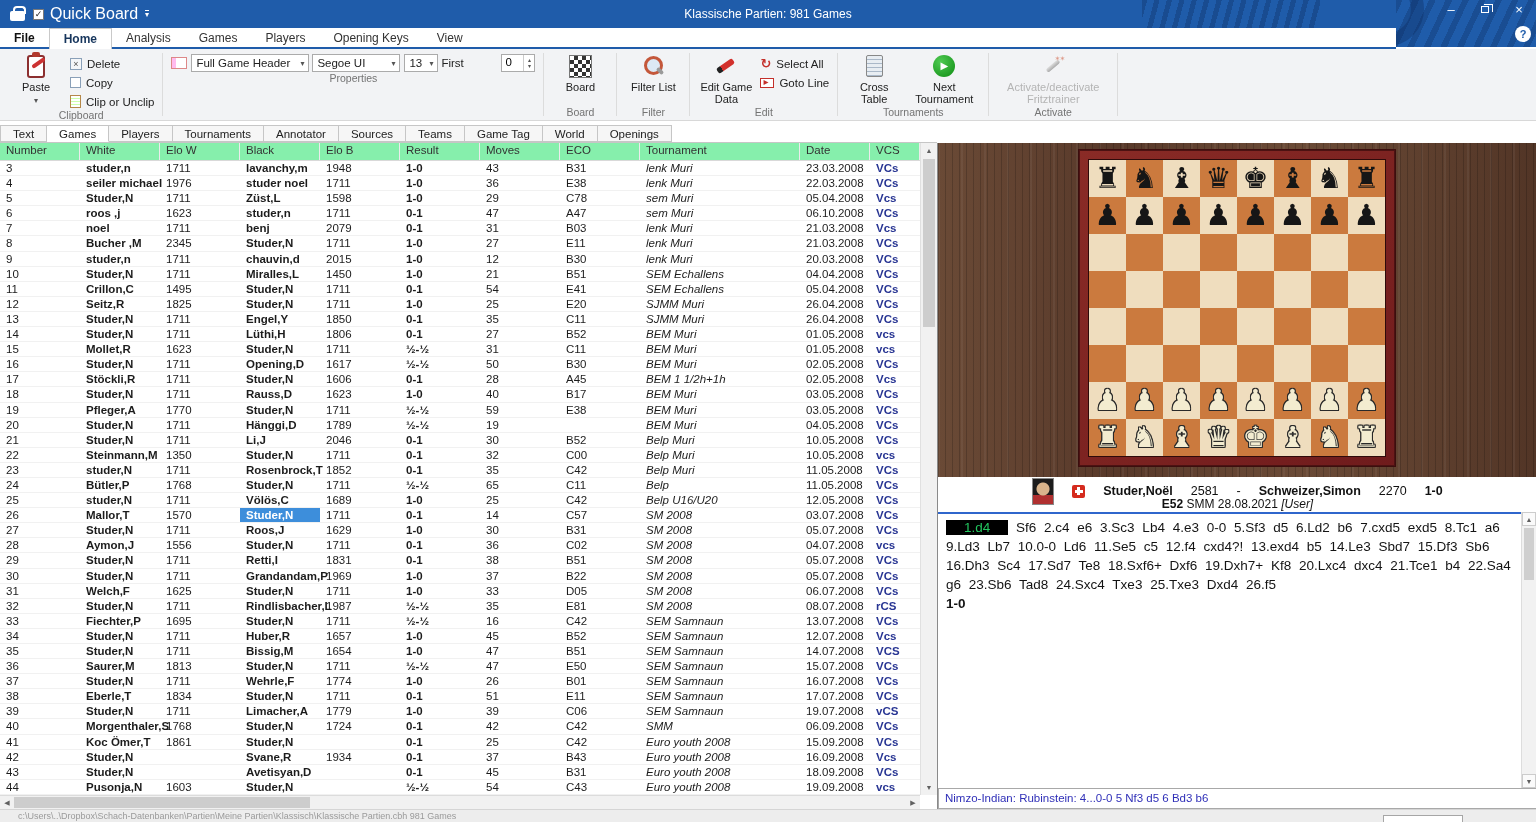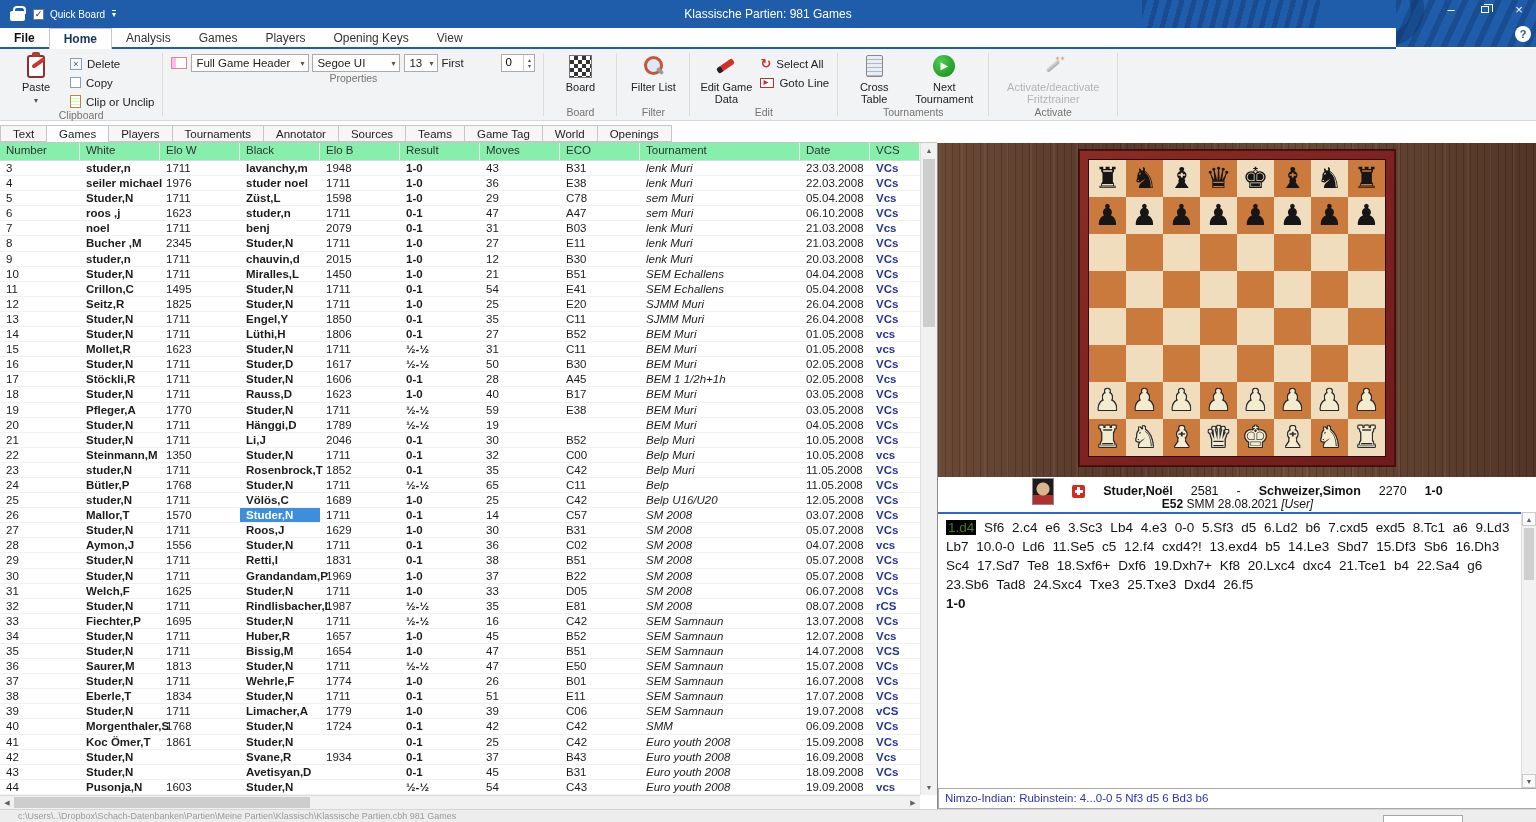--- a/index.html
+++ b/index.html
@@ -5,21 +5,21 @@
 *{margin:0;padding:0;box-sizing:border-box}
 html,body{width:1536px;height:822px;overflow:hidden}
 body{font-family:"Liberation Sans","DejaVu Sans",sans-serif;background:#fff;position:relative}
 #app{position:absolute;inset:0;width:1536px;height:822px;overflow:hidden}
 
 
 .titlebar{position:absolute;left:0;top:0;width:1536px;height:28px;background:#1f5caa;display:flex;align-items:center;color:#fff}
 .app-icon{width:15px;height:10px;background:#fff;border-radius:2px;margin:4px 8px 0 10px;position:relative}
 .app-icon::before{content:"";position:absolute;left:3px;top:-5px;width:9px;height:6px;border:2px solid #fff;border-bottom:none;border-radius:4px 4px 0 0}
 .tb-check{width:11px;height:11px;background:#fff;border:1px solid #7a7a7a;margin-right:6px;font-size:9px;line-height:9px;color:#222;text-align:center}
-.tb-title{font-size:10px;margin-right:7px}
+.tb-title{font-size:16px;margin-right:7px}
 .tb-caret{font-size:8px;color:#fff;border-top:1px solid #fff;padding-top:1px;line-height:6px}
 .tb-center{position:absolute;left:0;right:0;text-align:center;font-size:12px;color:#fff;pointer-events:none}
 .tb-stripes{position:absolute;left:1142px;top:0;width:178px;height:28px;background:repeating-linear-gradient(105deg,rgba(13,45,96,.35) 0 5px,transparent 5px 12px)}
 .corner{position:absolute;left:1396px;top:0;width:140px;height:47px;background:#1f5caa;overflow:hidden}
 .corner .diag{position:absolute;inset:0;background:repeating-linear-gradient(115deg,rgba(13,45,96,.32) 0 6px,transparent 6px 15px)}
 .corner .ring{position:absolute;left:-46px;top:-28px;width:74px;height:74px;border:13px solid rgba(13,45,96,.38);border-radius:50%}
 .winbtns{position:absolute;right:6px;top:2px;display:flex;gap:12px;color:#fff}
 .winbtn{width:22px;height:16px;text-align:center;font-size:13px;line-height:15px}
 .restore{position:relative}
 .restore i{position:absolute;left:7px;top:4px;width:8px;height:7px;border:1px solid #fff;background:transparent}
@@ -119,21 +119,21 @@
 
 .gamehdr{position:absolute;left:0;top:334px;width:599px;height:35px;background:#fff;font-size:12.5px;color:#111}
 .ghline1{display:flex;align-items:center;justify-content:center;gap:18px;height:20px;padding-top:8px}
 .ghline2{text-align:center;font-size:12px;height:15px}
 .photo{width:22px;height:27px;border:1px solid #888;background:radial-gradient(circle at 50% 40%,#d9b48c 0 6px,rgba(0,0,0,0) 7px),linear-gradient(#1c1c1c 0 62%,#b03030 62%)}
 .flag{width:13px;height:13px;background:linear-gradient(#fff,#fff) center/8px 3px no-repeat,linear-gradient(#fff,#fff) center/3px 8px no-repeat,#d52b1e;border-radius:2px}
 .bold{font-weight:bold}
 .ital{font-style:italic}
 
 .notation{position:absolute;left:0;top:369px;width:599px;height:276px;background:#fff;border-top:2px solid #2f66cc;padding:4px 22px 4px 8px;font-size:13.5px;line-height:19px;color:#141414;word-spacing:4px}
-.sel-move{background:#000;color:#4d7c0f;padding:0 2px}
+.sel-move{background:#000;color:#22c55e;padding:0 18px}
 .nres{font-weight:bold;margin-top:0}
 .nscroll{position:absolute;right:0;top:369px;width:15px;height:276px;background:#f2f2f2;border-left:1px solid #ddd}
 .nscroll .arr{position:absolute;left:0;width:14px;height:14px;font-size:7px;color:#606060;text-align:center;line-height:14px;border:1px solid #ccc;background:#fafafa}
 .nscroll .thumb{position:absolute;left:2px;top:16px;width:10px;height:52px;background:#cfcfcf}
 
 .openingbar{position:absolute;left:0;top:645px;width:599px;height:21px;background:#fff;border:1px solid #a8a8a8;color:#3030b8;font-size:11.5px;padding:3px 6px;white-space:nowrap;overflow:hidden}
 </style>
 </head>
 <body>
 
@@ -501,21 +501,21 @@
         <div class="td c6">31</div>
         <div class="td c7">C11</div>
         <div class="td c8">BEM Muri</div>
         <div class="td c9">01.05.2008</div>
         <div class="td c10">vcs</div>
       </div>
       <div class="tr">
         <div class="td c0">16</div>
         <div class="td c1">Studer,N</div>
         <div class="td c2">1711</div>
-        <div class="td c3">Studer,D</div>
+        <div class="td c3">Opening,D</div>
         <div class="td c4">1617</div>
         <div class="td c5">½-½</div>
         <div class="td c6">50</div>
         <div class="td c7">B30</div>
         <div class="td c8">BEM Muri</div>
         <div class="td c9">02.05.2008</div>
         <div class="td c10">VCs</div>
       </div>
       <div class="tr">
         <div class="td c0">17</div>

